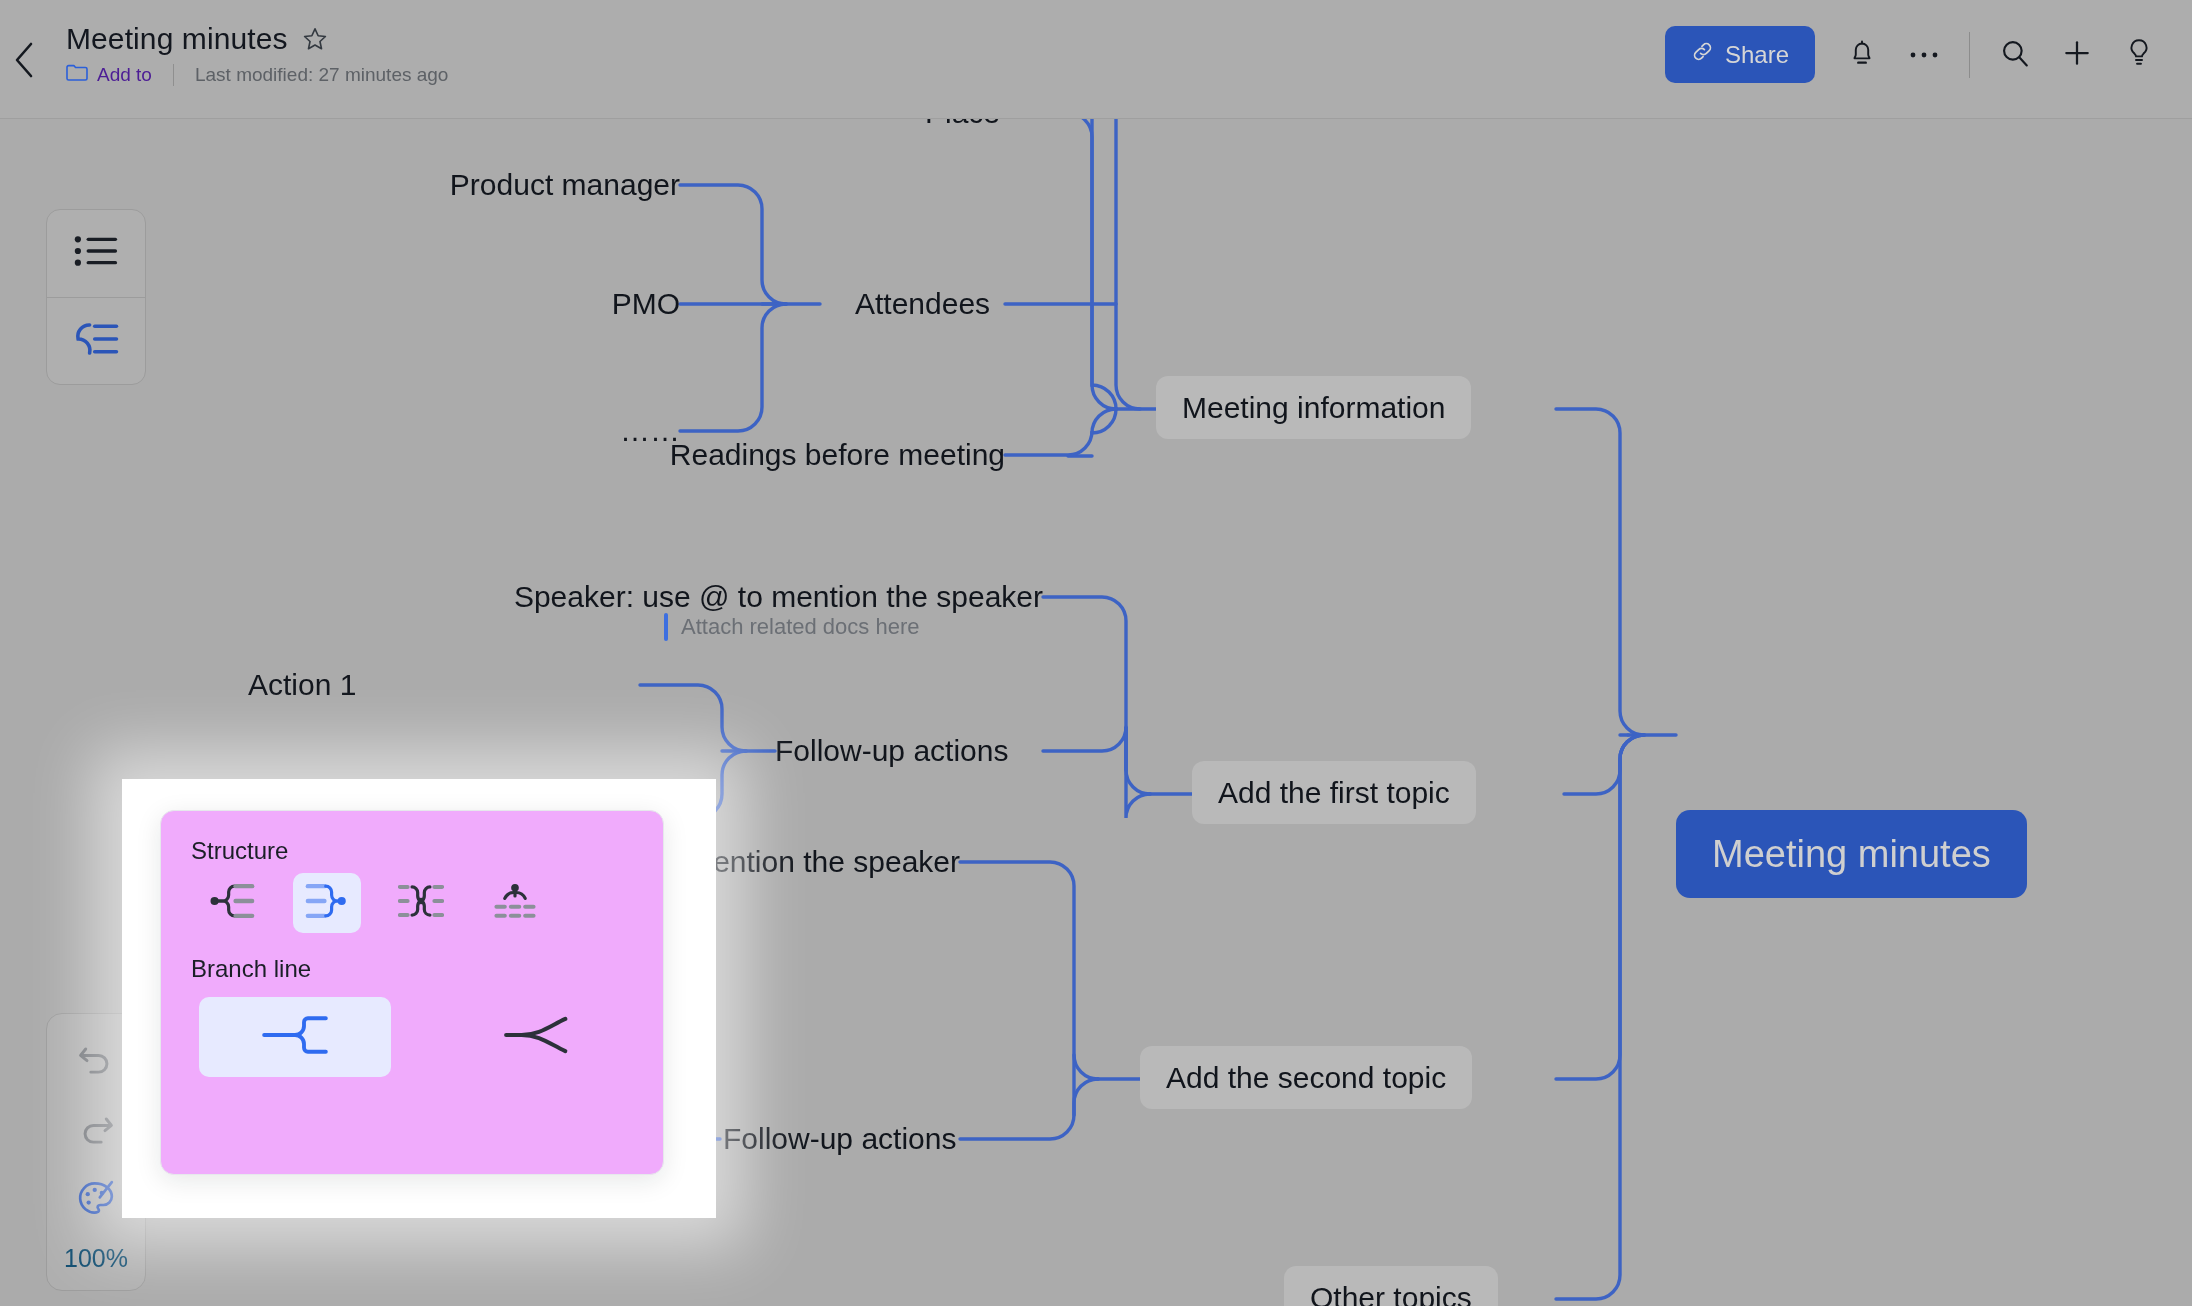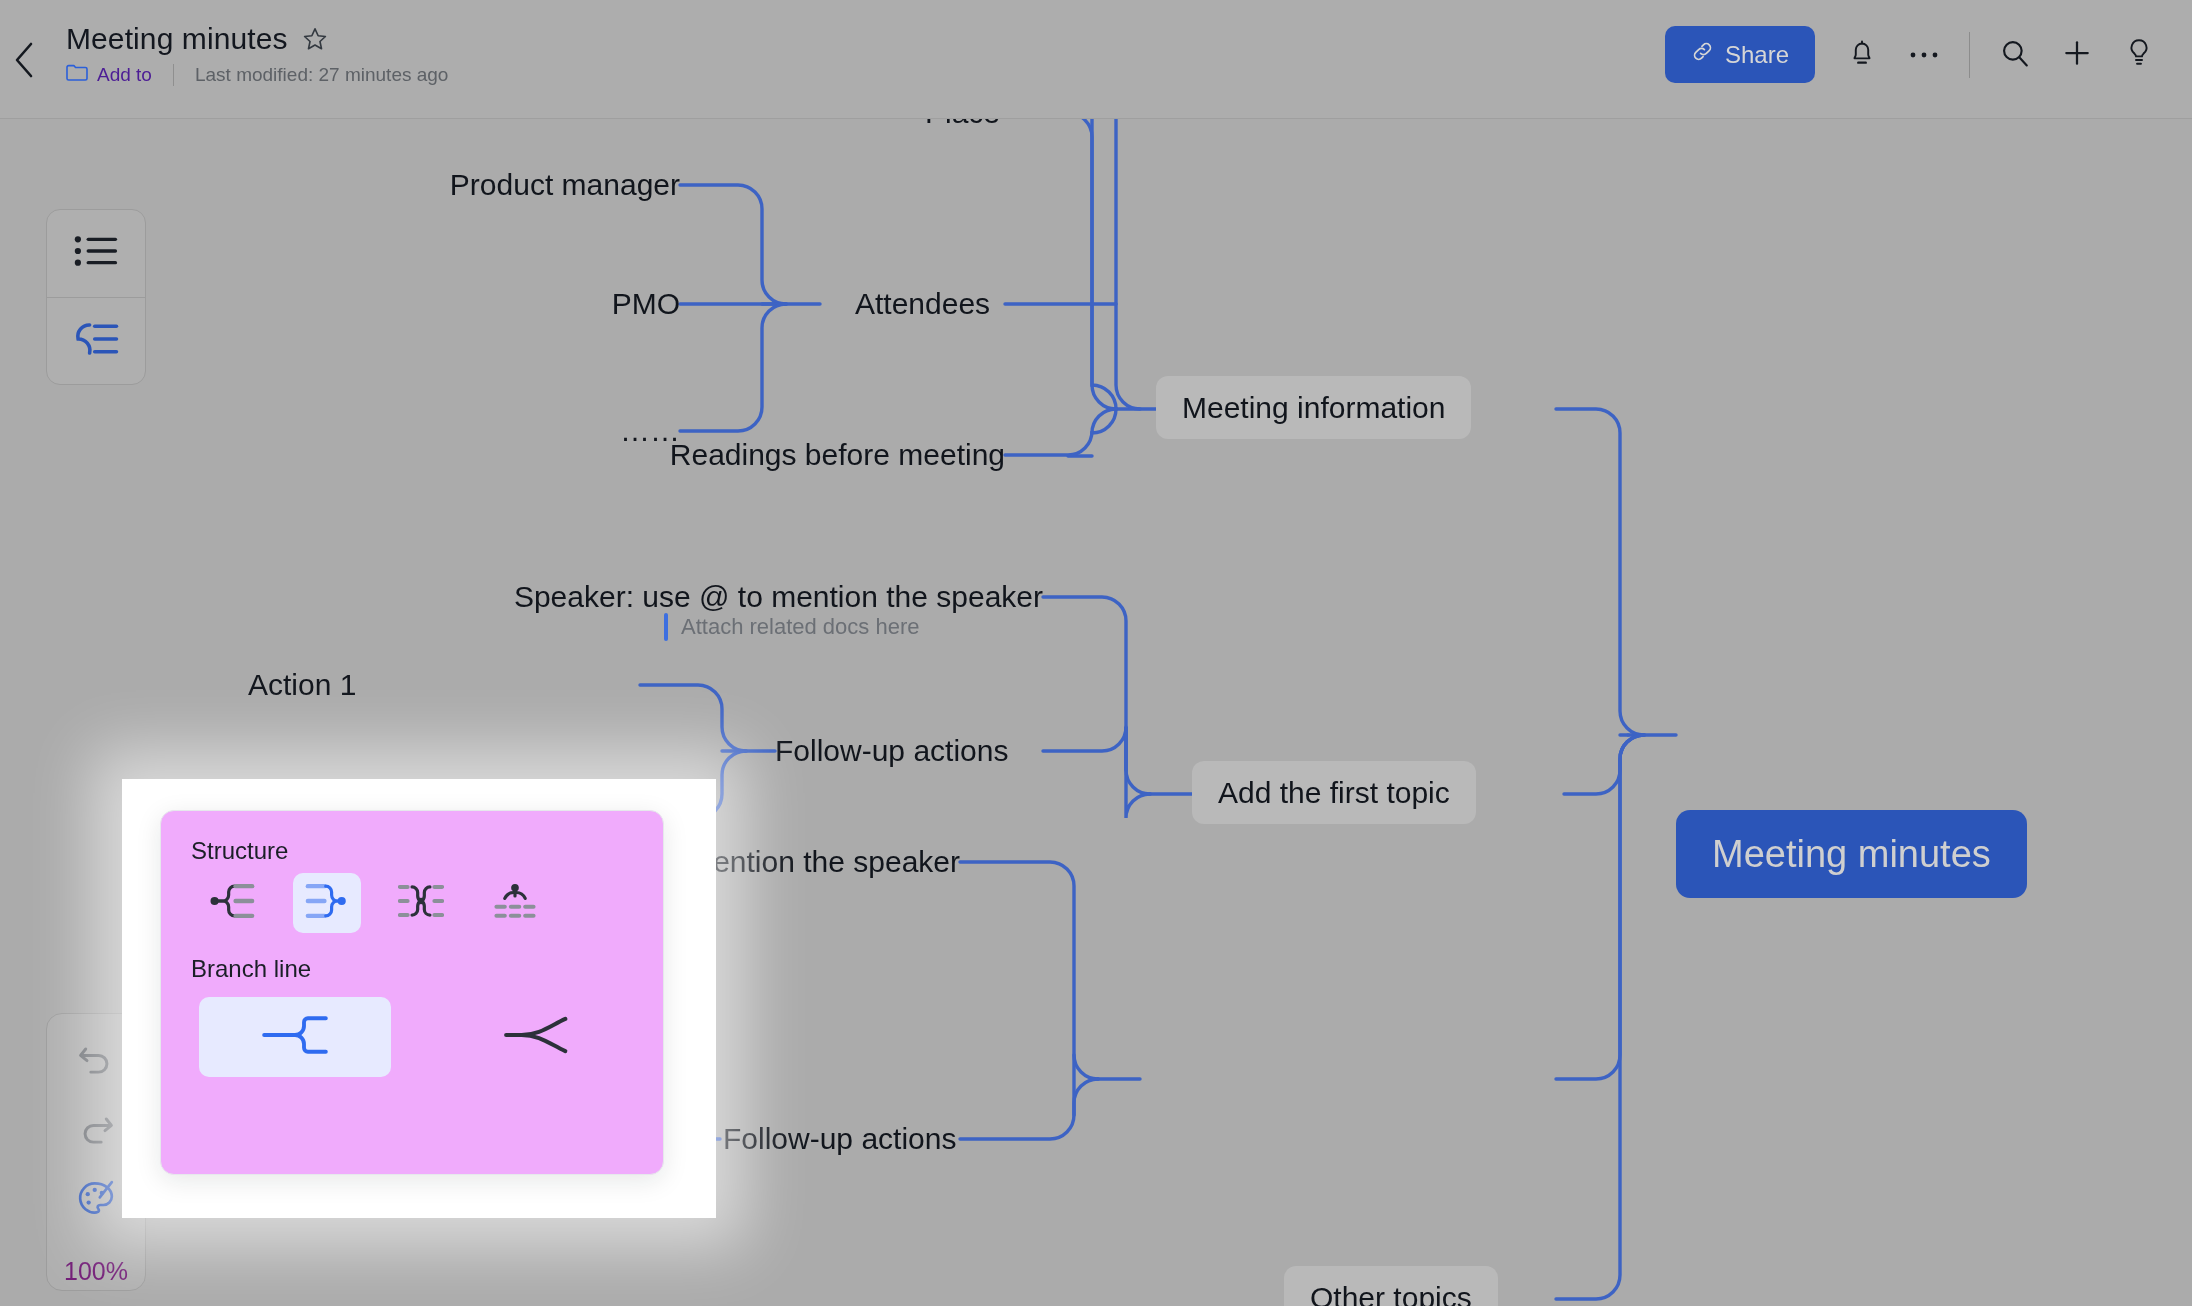--- a/index.html
+++ b/index.html
@@ -123,21 +123,21 @@
     border: 1px solid #9c9c9c; border-radius: 16px;
     display: flex; flex-direction: column; align-items: center;
     padding-top: 18px; gap: 14px;
   }
   #zoom-toolbar .tb-btn {
     width: 70px; height: 56px;
     display: flex; align-items: center; justify-content: center;
     cursor: pointer;
   }
   #zoom-level {
-    font-size: 25px; color: #701a75; margin-top: 15px; cursor: pointer;
+    font-size: 25px; color: #0c4a6e; margin-top: 2px; cursor: pointer;
   }
 
   
   #popup-backdrop {
     position: absolute; left: 122px; top: 779px;
     width: 594px; height: 439px;
     background: #ffffff;
     box-shadow: 0 0 60px 30px rgba(255,255,255,0.55);
   }
   #popup-card {
@@ -322,20 +322,23 @@
 
     <div class="node root" style="left:1676px; top:691px;">
       <span>Meeting minutes</span>
     </div>
 
     <div class="node pill" style="left:1156px; top:257px;">
       <span>Meeting information</span>
     </div>
     <div class="node pill" style="left:1192px; top:642px;justify-content:center;">
       <span>Add the first topic</span>
+    </div>
+    <div class="node pill" style="left:1140px; top:927px;">
+      <span>Add the second topic</span>
     </div>
     <div class="node pill" style="left:1284px; top:1147px;">
       <span>Other topics</span>
     </div>
 
     <div class="node plain" style="left:925px; top:-28px;">
       <span>Place</span>
     </div>
     <div class="node plain" style="left:855px; top:163px;">
       <span>Attendees</span>

